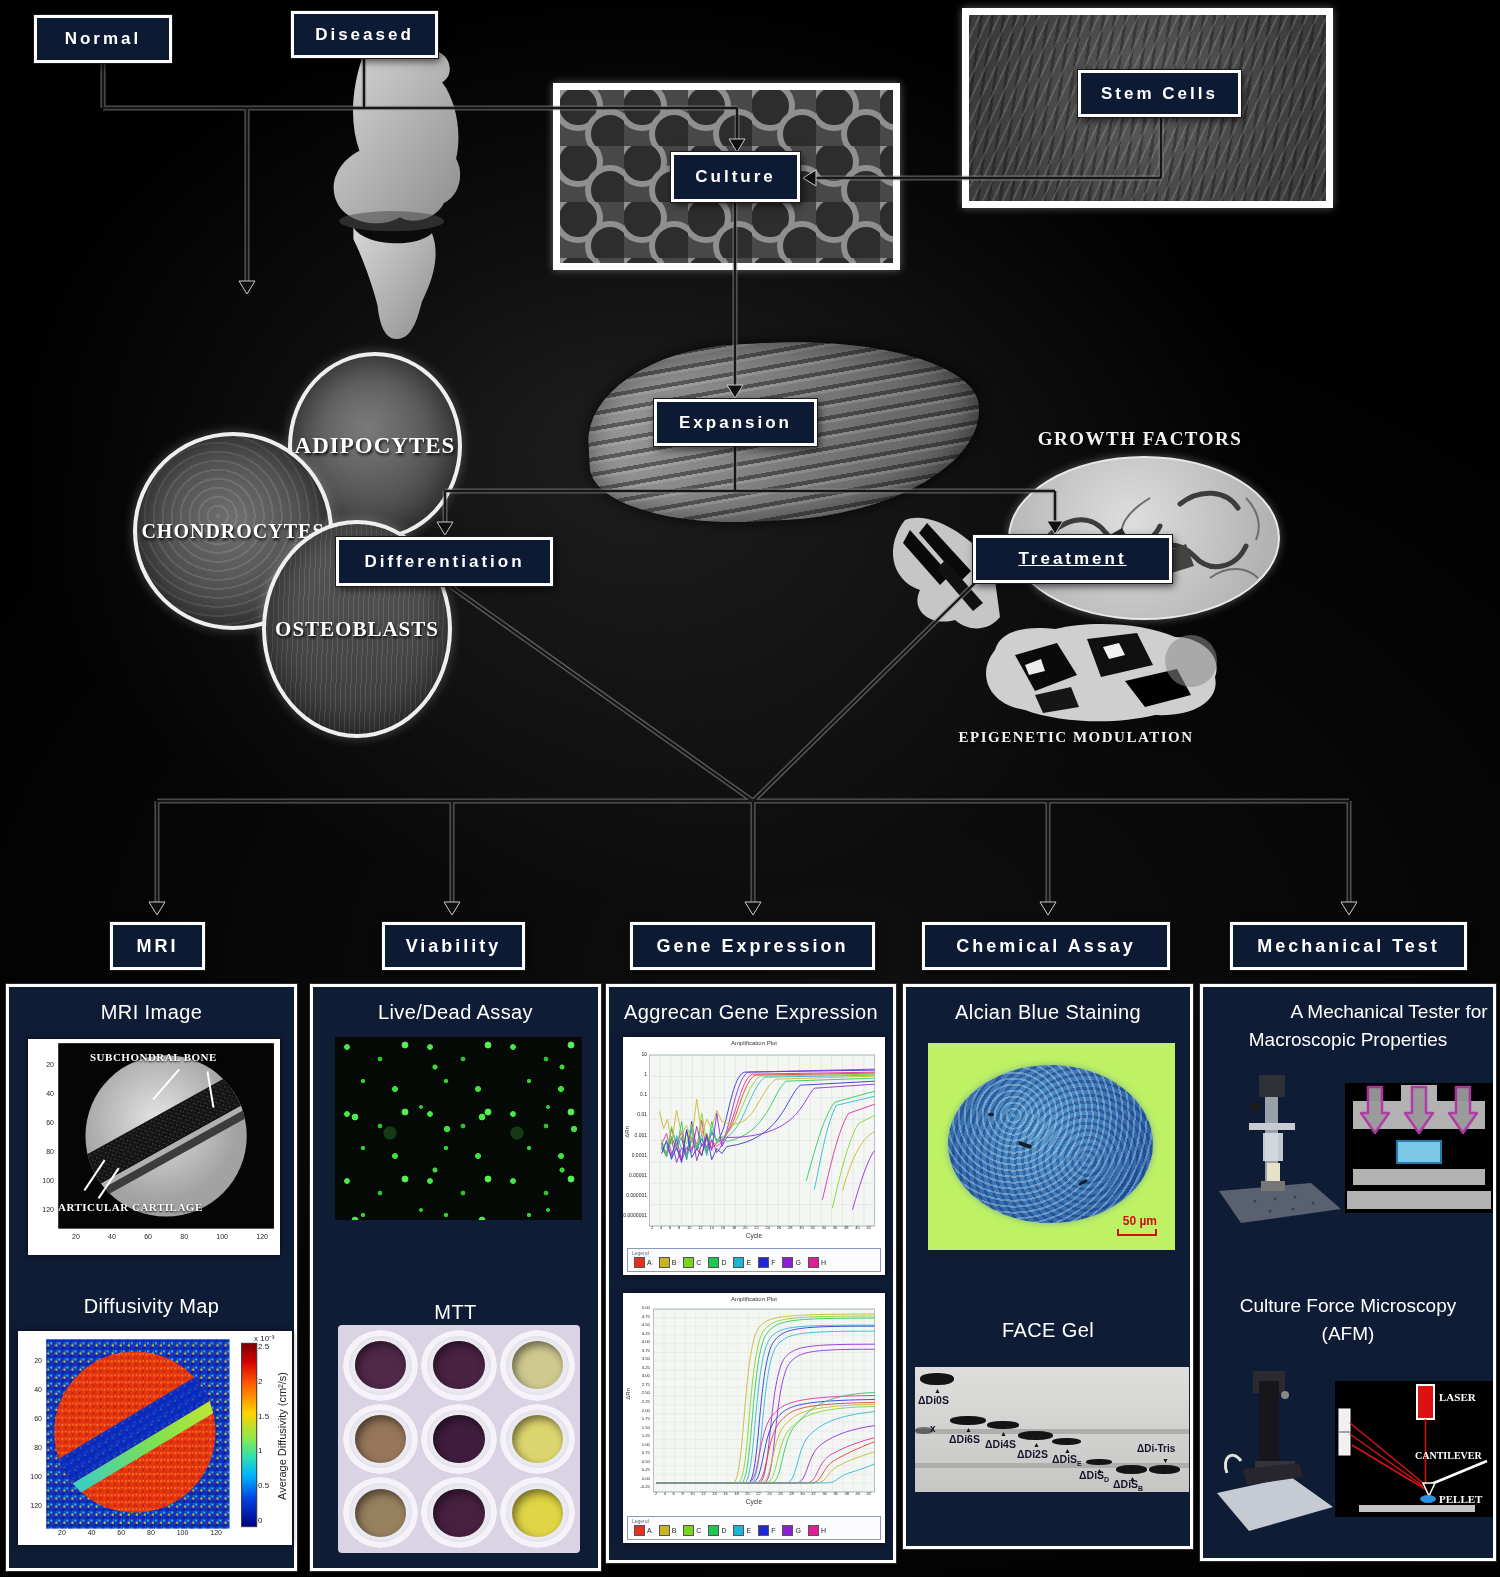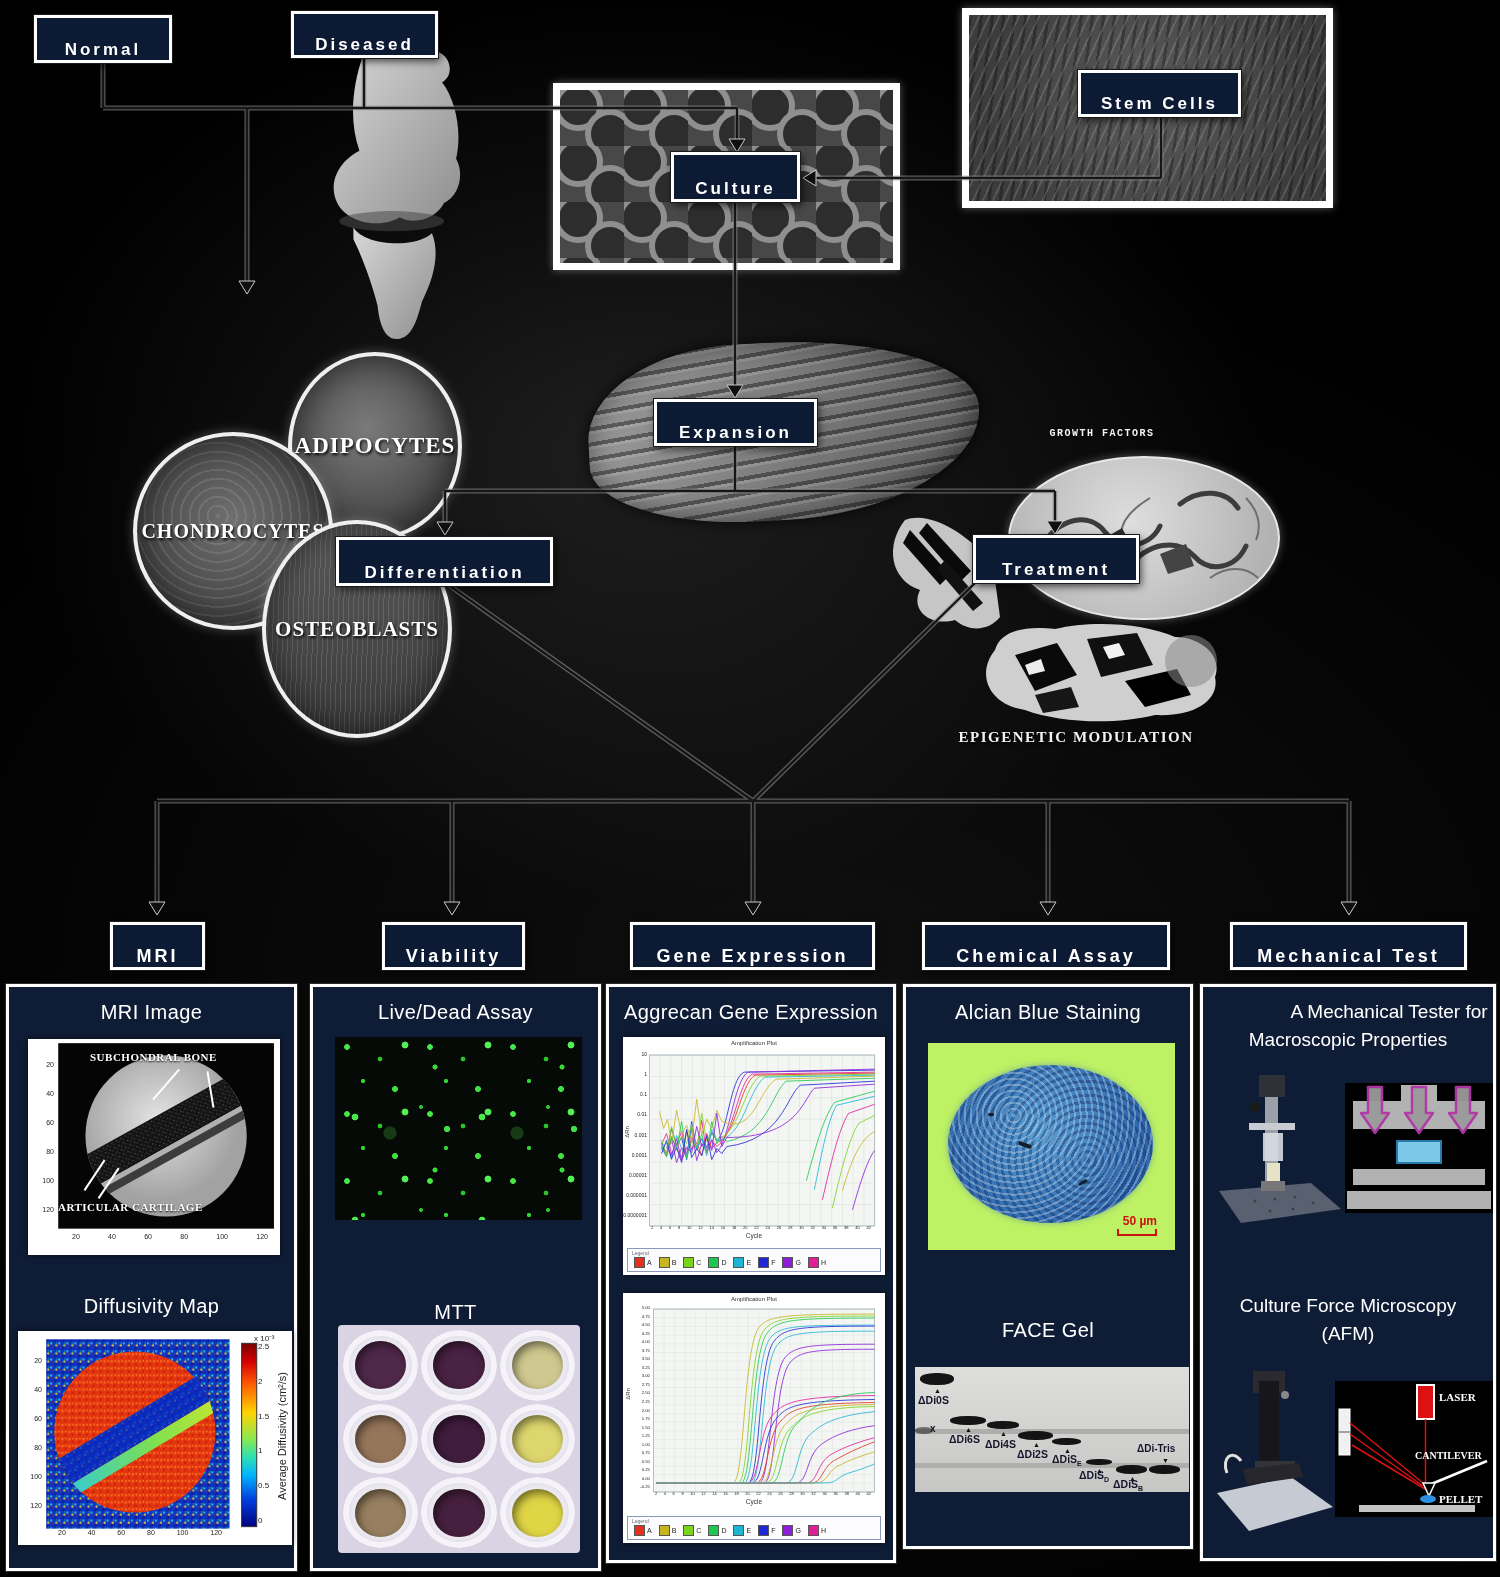--- a/index.html
+++ b/index.html
@@ -4,21 +4,21 @@
 <style>
   html,body{margin:0;padding:0;background:#000;}
   #stage{position:relative;width:1500px;height:1577px;overflow:hidden;background:#000;
     font-family:"Liberation Sans",sans-serif;color:#fff;}
   #stage::before{content:"";position:absolute;inset:0;z-index:0;
     background:radial-gradient(900px 650px at 42% 28%,rgba(90,90,90,.30),transparent 70%),
                radial-gradient(1400px 1000px at 55% 62%,rgba(55,55,55,.28),transparent 75%);}
   .serif{font-family:"Liberation Serif","DejaVu Serif",serif;}
   
   .nbox{position:absolute;z-index:6;background:#0c1a33;border:3px solid #fff;box-sizing:border-box;
-    display:flex;align-items:flex-end;justify-content:center;font-weight:bold;font-size:17px;
+    display:flex;align-items:center;justify-content:center;font-weight:bold;font-size:17px;
     letter-spacing:3px;color:#fff;box-shadow:0 0 0 1px #1a1a1a,2px 3px 8px rgba(0,0,0,.7);white-space:nowrap;}
   
   #connectors{position:absolute;left:0;top:0;z-index:5;pointer-events:none;}
   .lglow{fill:none;stroke:#9a9a9a;stroke-width:5;opacity:.55;}
   .lcore{fill:none;stroke:#161616;stroke-width:2.4;}
   .ahead{fill:#0f0f0f;stroke:#c8c8c8;stroke-width:1;}
   
   .art{position:absolute;z-index:1;}
   .frameimg{position:absolute;z-index:1;border:7px solid #fff;box-shadow:0 0 8px rgba(255,255,255,.35);}
   .circleImg{position:absolute;z-index:2;border:4px solid #efefef;border-radius:50%;box-sizing:border-box;
@@ -177,21 +177,21 @@
     <path d="M120 145C100 170 115 200 150 205 185 218 240 220 280 210 320 212 345 195 340 172 348 150 325 132 300 132 270 118 215 115 180 124 145 120 125 128 120 145Z" fill="#cfcfcf"></path>
     <path d="M140 150L182 138 202 170 160 186Z" fill="#0a0a0a"></path>
     <path d="M212 134L262 128 278 160 226 172Z" fill="#101010"></path>
     <path d="M250 176L302 164 316 190 270 202Z" fill="#000"></path>
     <path d="M160 190L196 182 204 202 168 208Z" fill="#161616"></path>
     <path d="M228 142L244 138 250 150 234 154Z" fill="#f2f2f2"></path>
     <path d="M150 160L166 154 170 166 154 170Z" fill="#ededed"></path>
     <circle cx="316" cy="156" r="26" fill="#8a8a8a" opacity=".55"></circle>
   </svg>
 
-  <div class="floatLabel serif" style="left:996px;top:428px;width:212px;font-size:10px;font-family:Liberation Mono, monospace;">GROWTH FACTORS</div>
+  <div class="floatLabel serif" style="left:1034px;top:428px;width:212px;font-size:19px;">GROWTH FACTORS</div>
   <div class="floatLabel serif" style="left:945px;top:729px;width:262px;font-size:15px;">EPIGENETIC MODULATION</div>
 
   <svg id="connectors" width="1500" height="1577">
     <path class="lglow" d="M103 63V108 M364 58V108 M103 108H737 M737 108V149 M247 108V291 M1161 117V178 M1161 178H806 M735 202V395 M735 446V491 M445 491H1055 M445 491V532 M1055 491V531 M450 586 753 801 M975 583 753 801 M157 801H1349 M157 801V912 M452 801V912 M753 801V912 M1048 801V912 M1349 801V912"></path>
     <path class="lcore" d="M103 63V108 M364 58V108 M103 108H737 M737 108V149 M247 108V291 M1161 117V178 M1161 178H806 M735 202V395 M735 446V491 M445 491H1055 M445 491V532 M1055 491V531 M450 586 753 801 M975 583 753 801 M157 801H1349 M157 801V912 M452 801V912 M753 801V912 M1048 801V912 M1349 801V912"></path>
     <g>
       <polygon class="ahead" points="729,139 745,139 737,152"></polygon>
       <polygon class="ahead" points="239,281 255,281 247,294"></polygon>
       <polygon class="ahead" points="727,385 743,385 735,398"></polygon>
       <polygon class="ahead" points="437,522 453,522 445,535"></polygon>
@@ -216,21 +216,21 @@
     </div>
   <div class="nbox" style="left:671px;top:152px;width:129px;height:50px;">
       <span>Culture</span>
     </div>
   <div class="nbox" style="left:654px;top:399px;width:163px;height:47px;">
       <span>Expansion</span>
     </div>
   <div class="nbox" style="left:336px;top:537px;width:217px;height:49px;">
       <span>Differentiation</span>
     </div>
-  <div class="nbox" style="left:973px;top:535px;width:166px;height:48px;">
+  <div class="nbox" style="left:973px;top:535px;width:199px;height:48px;text-decoration:underline;">
       <span>Treatment</span>
     </div>
 
   <div class="nbox hbox" style="left:110px;top:922px;width:95px;height:48px;">
       <span>MRI</span>
     </div>
   <div class="nbox hbox" style="left:382px;top:922px;width:143px;height:48px;">
       <span>Viability</span>
     </div>
   <div class="nbox hbox" style="left:630px;top:922px;width:245px;height:48px;">

